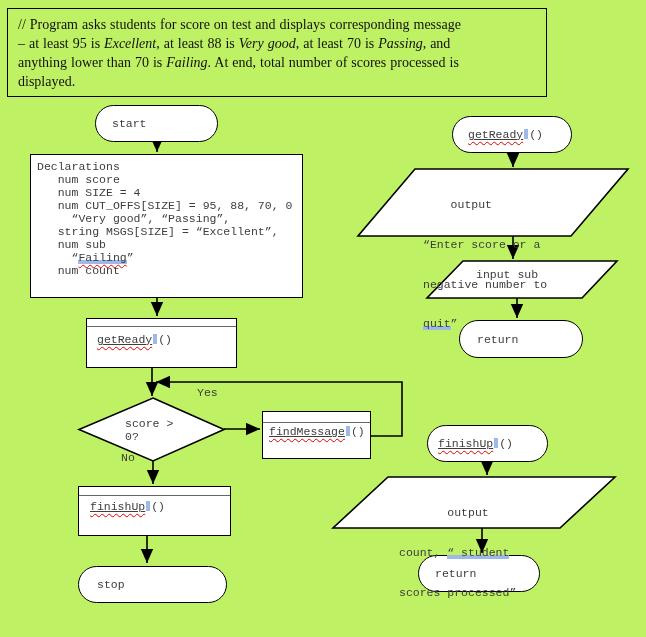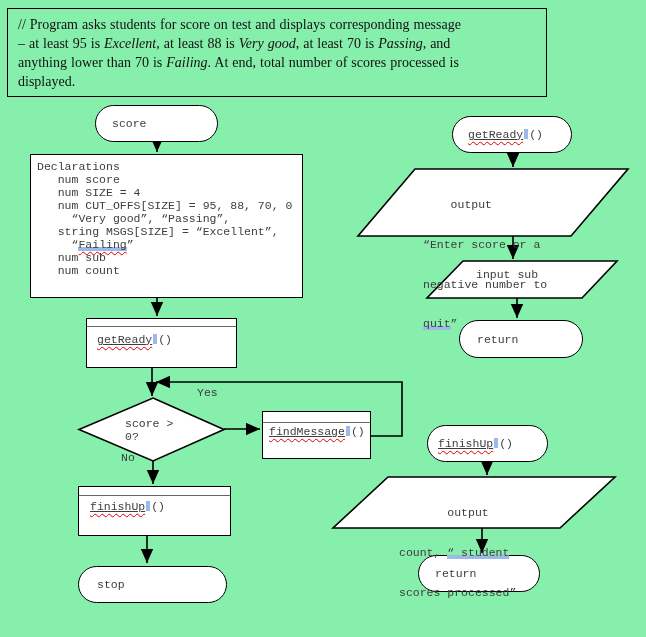--- a/index.html
+++ b/index.html
@@ -1,17 +1,17 @@
 <!DOCTYPE html>
 <html><head>
 <meta charset="utf-8">
 <style>
   html,body { margin:0; padding:0; background:#fff; }
   .canvas {
-    position:relative; width:646px; height:637px; background:#86efac;
+    position:relative; width:646px; height:637px; background:#bef264;
     font-family:"Liberation Mono","DejaVu Sans Mono",monospace;
     font-size:11.5px; color:#3d3d3d; overflow:hidden;
   }
   
   .comment-box {
     position:absolute; left:7px; top:8px; width:540px; height:89px;
     border:1.5px solid #000; box-sizing:border-box; padding:6px 10px 0 10px;
     font-family:"Liberation Serif","DejaVu Serif",serif; font-size:14px;
     line-height:19px; color:#111; word-spacing:0.5px;
   }
@@ -71,32 +71,32 @@
     <path class="w" marker-end="url(#ah)" d="M482,528 V553"></path>
 
     <polygon class="shape" points="153,398 224,429.5 153,461 79,429.5"></polygon>
 
     <polygon class="shape" points="415,169 628,169 571,236 358,236"></polygon>
     <polygon class="shape" points="463,261 617,261 582,298 427,298"></polygon>
     <polygon class="shape" points="388,477 615,477 560,528 333,528"></polygon>
   </svg>
 
   <div class="node oval" style="left:95px; top:105px; width:123px; height:37px; padding-left:16px;">
-    <span>score</span>
+    <span>start</span>
   </div>
 
   <div class="node rect decl" style="left:30px; top:154px; width:273px; height:144px;">
     <div class="pre">Declarations</div>
     <div class="pre">   num score</div>
     <div class="pre">   num SIZE = 4</div>
     <div class="pre">   num CUT_OFFS[SIZE] = 95, 88, 70, 0</div>
     <div class="pre">     “Very good”, “Passing”,</div>
     <div class="pre">   string MSGS[SIZE] = “Excellent”,</div>
+    <div class="pre">   num sub</div>
     <div class="pre"><span>     “</span><span class="sq blu">Failing</span><span>”</span></div>
-    <div class="pre">   num sub</div>
     <div class="pre">   num count</div>
   </div>
 
   <div class="node rect" style="left:86px; top:318px; width:151px; height:50px;">
     <div class="stripe" style="top:7px;"></div>
     <div style="margin:14px 0 0 10px;"><span class="sq"><span class="ul">getReady</span></span><span class="bsq"></span><span>()</span></div>
   </div>
 
   <div class="txt" style="left:125px; top:417px;">
     <div>score &gt;</div>

